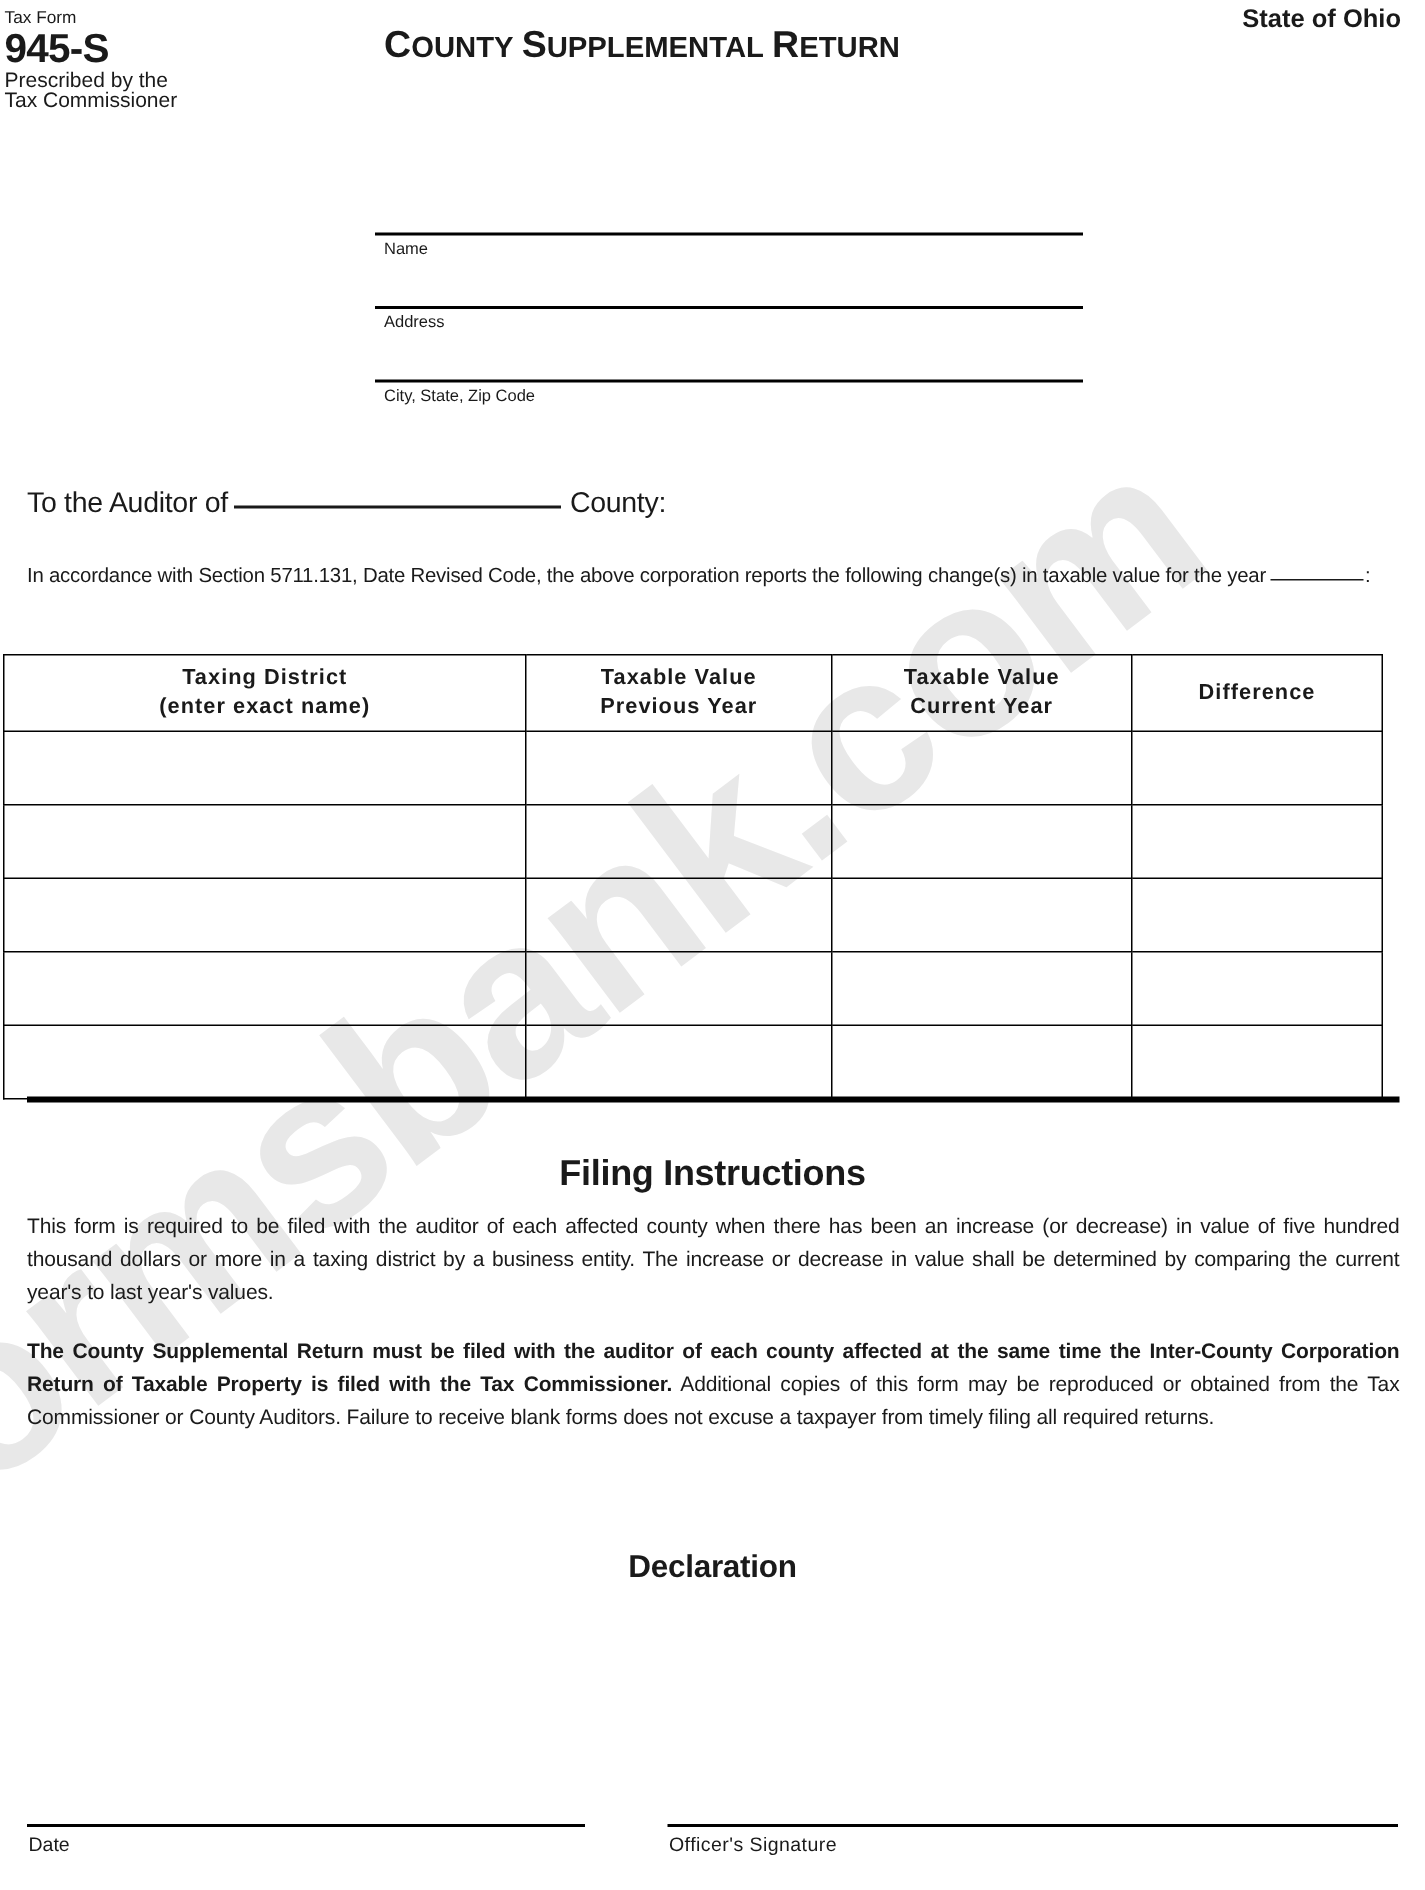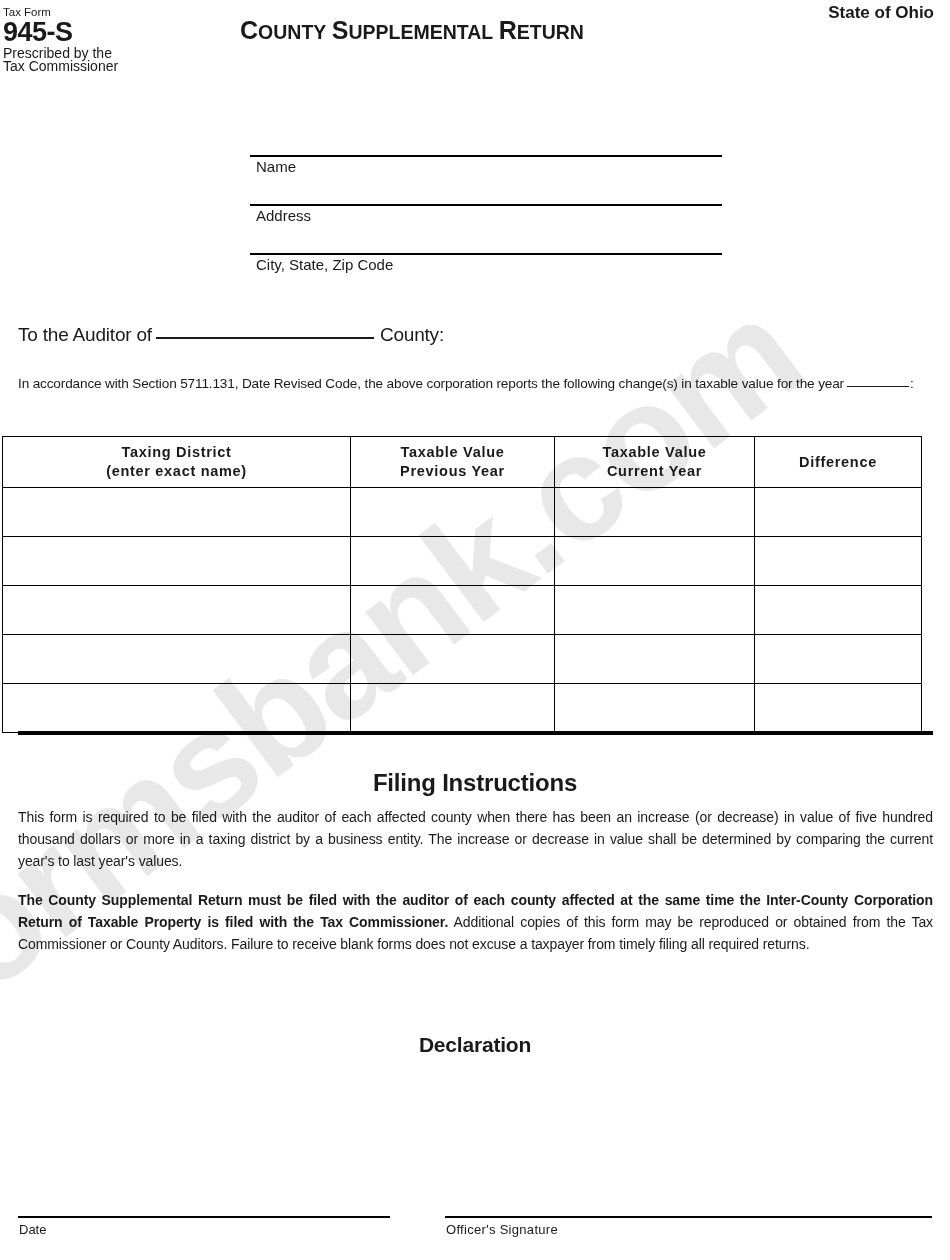--- a/index.html
+++ b/index.html
@@ -79,20 +79,21 @@
 
   .hdr-title {
     position: absolute;
     left: 0;
     top: 16px;
     width: 824px;
     text-align: center;
     font-size: 25px;
     font-weight: bold;
     letter-spacing: 0px;
+    padding-left: 16px;
   }
   .hdr-title .sc {
     font-size: 25px;
   }
   .hdr-title .sm {
     font-size: 19.5px;
   }
 
   .hdr-right {
     position: absolute;
@@ -123,21 +124,21 @@
   .addr-row {
     position: relative;
     height: 49px;
   }
   .addr-line {
     width: 472px;
     height: 0;
     border-top: 2px solid #000000;
   }
   .addr-label {
-    font-size: 15px;
+    font-size: 11px;
     line-height: 15px;
     padding-top: 2px;
     padding-left: 6px;
   }
 
   
   .auditor {
     position: absolute;
     left: 18px;
     top: 320px;

